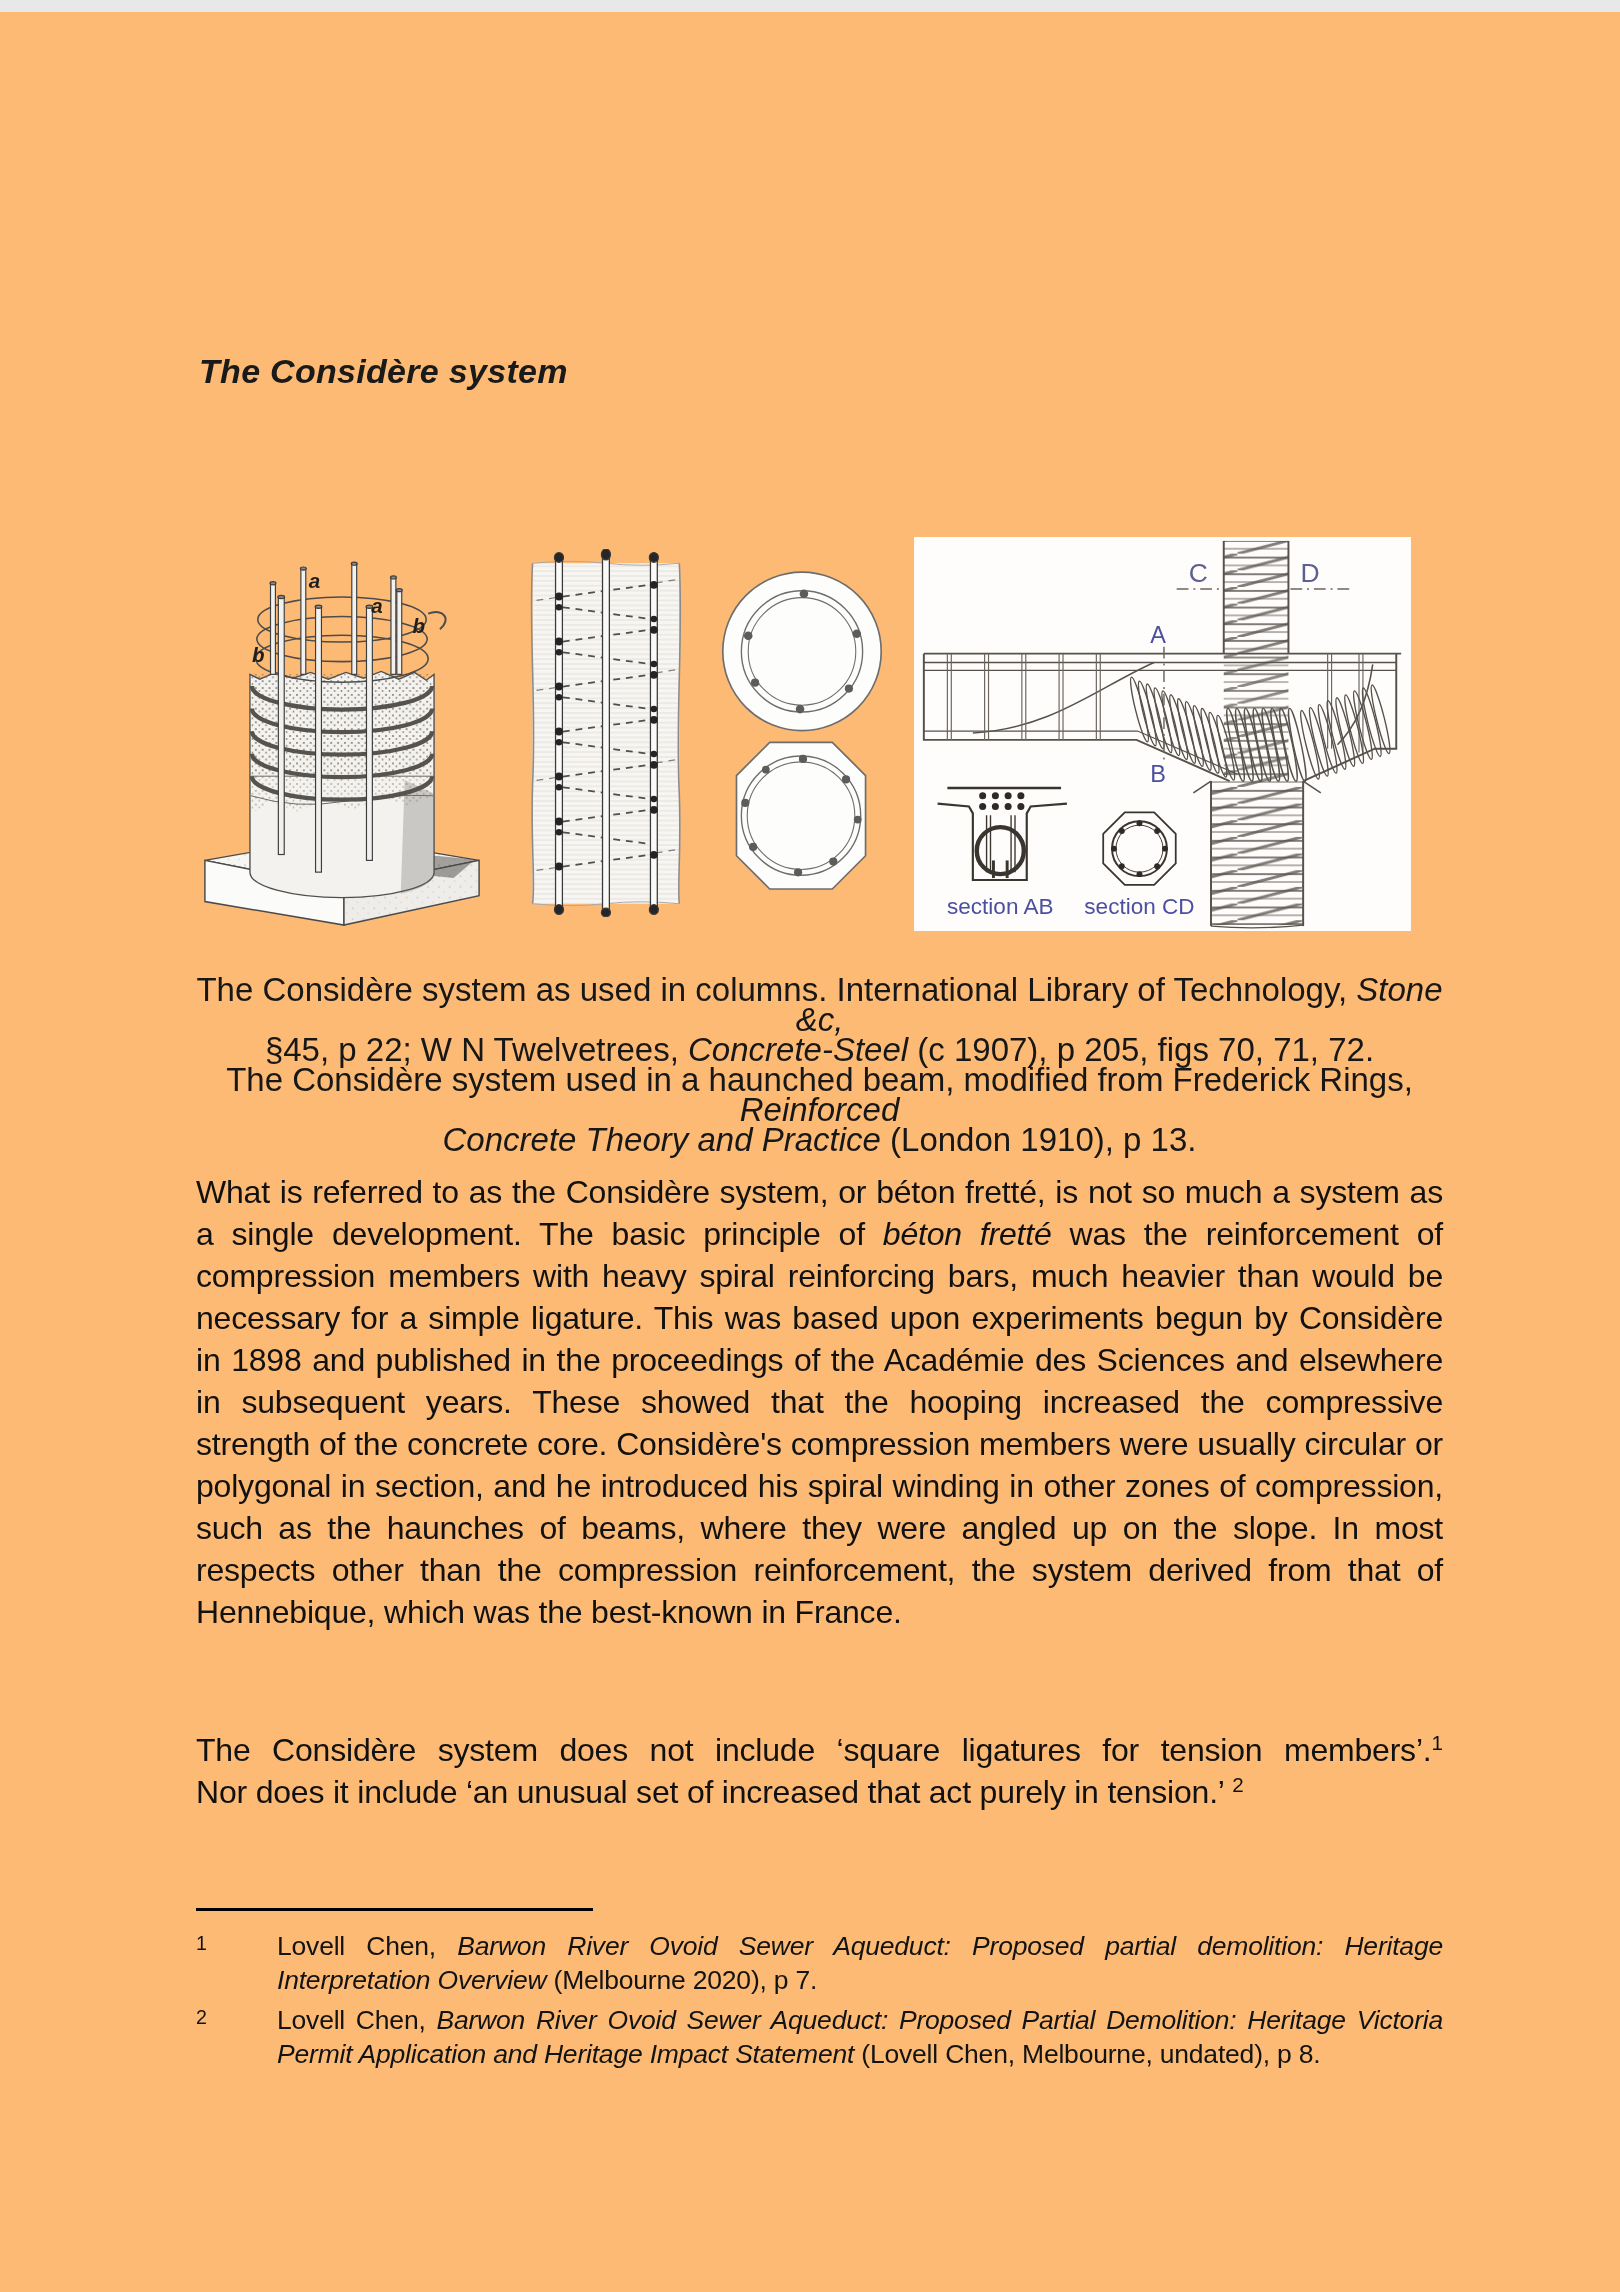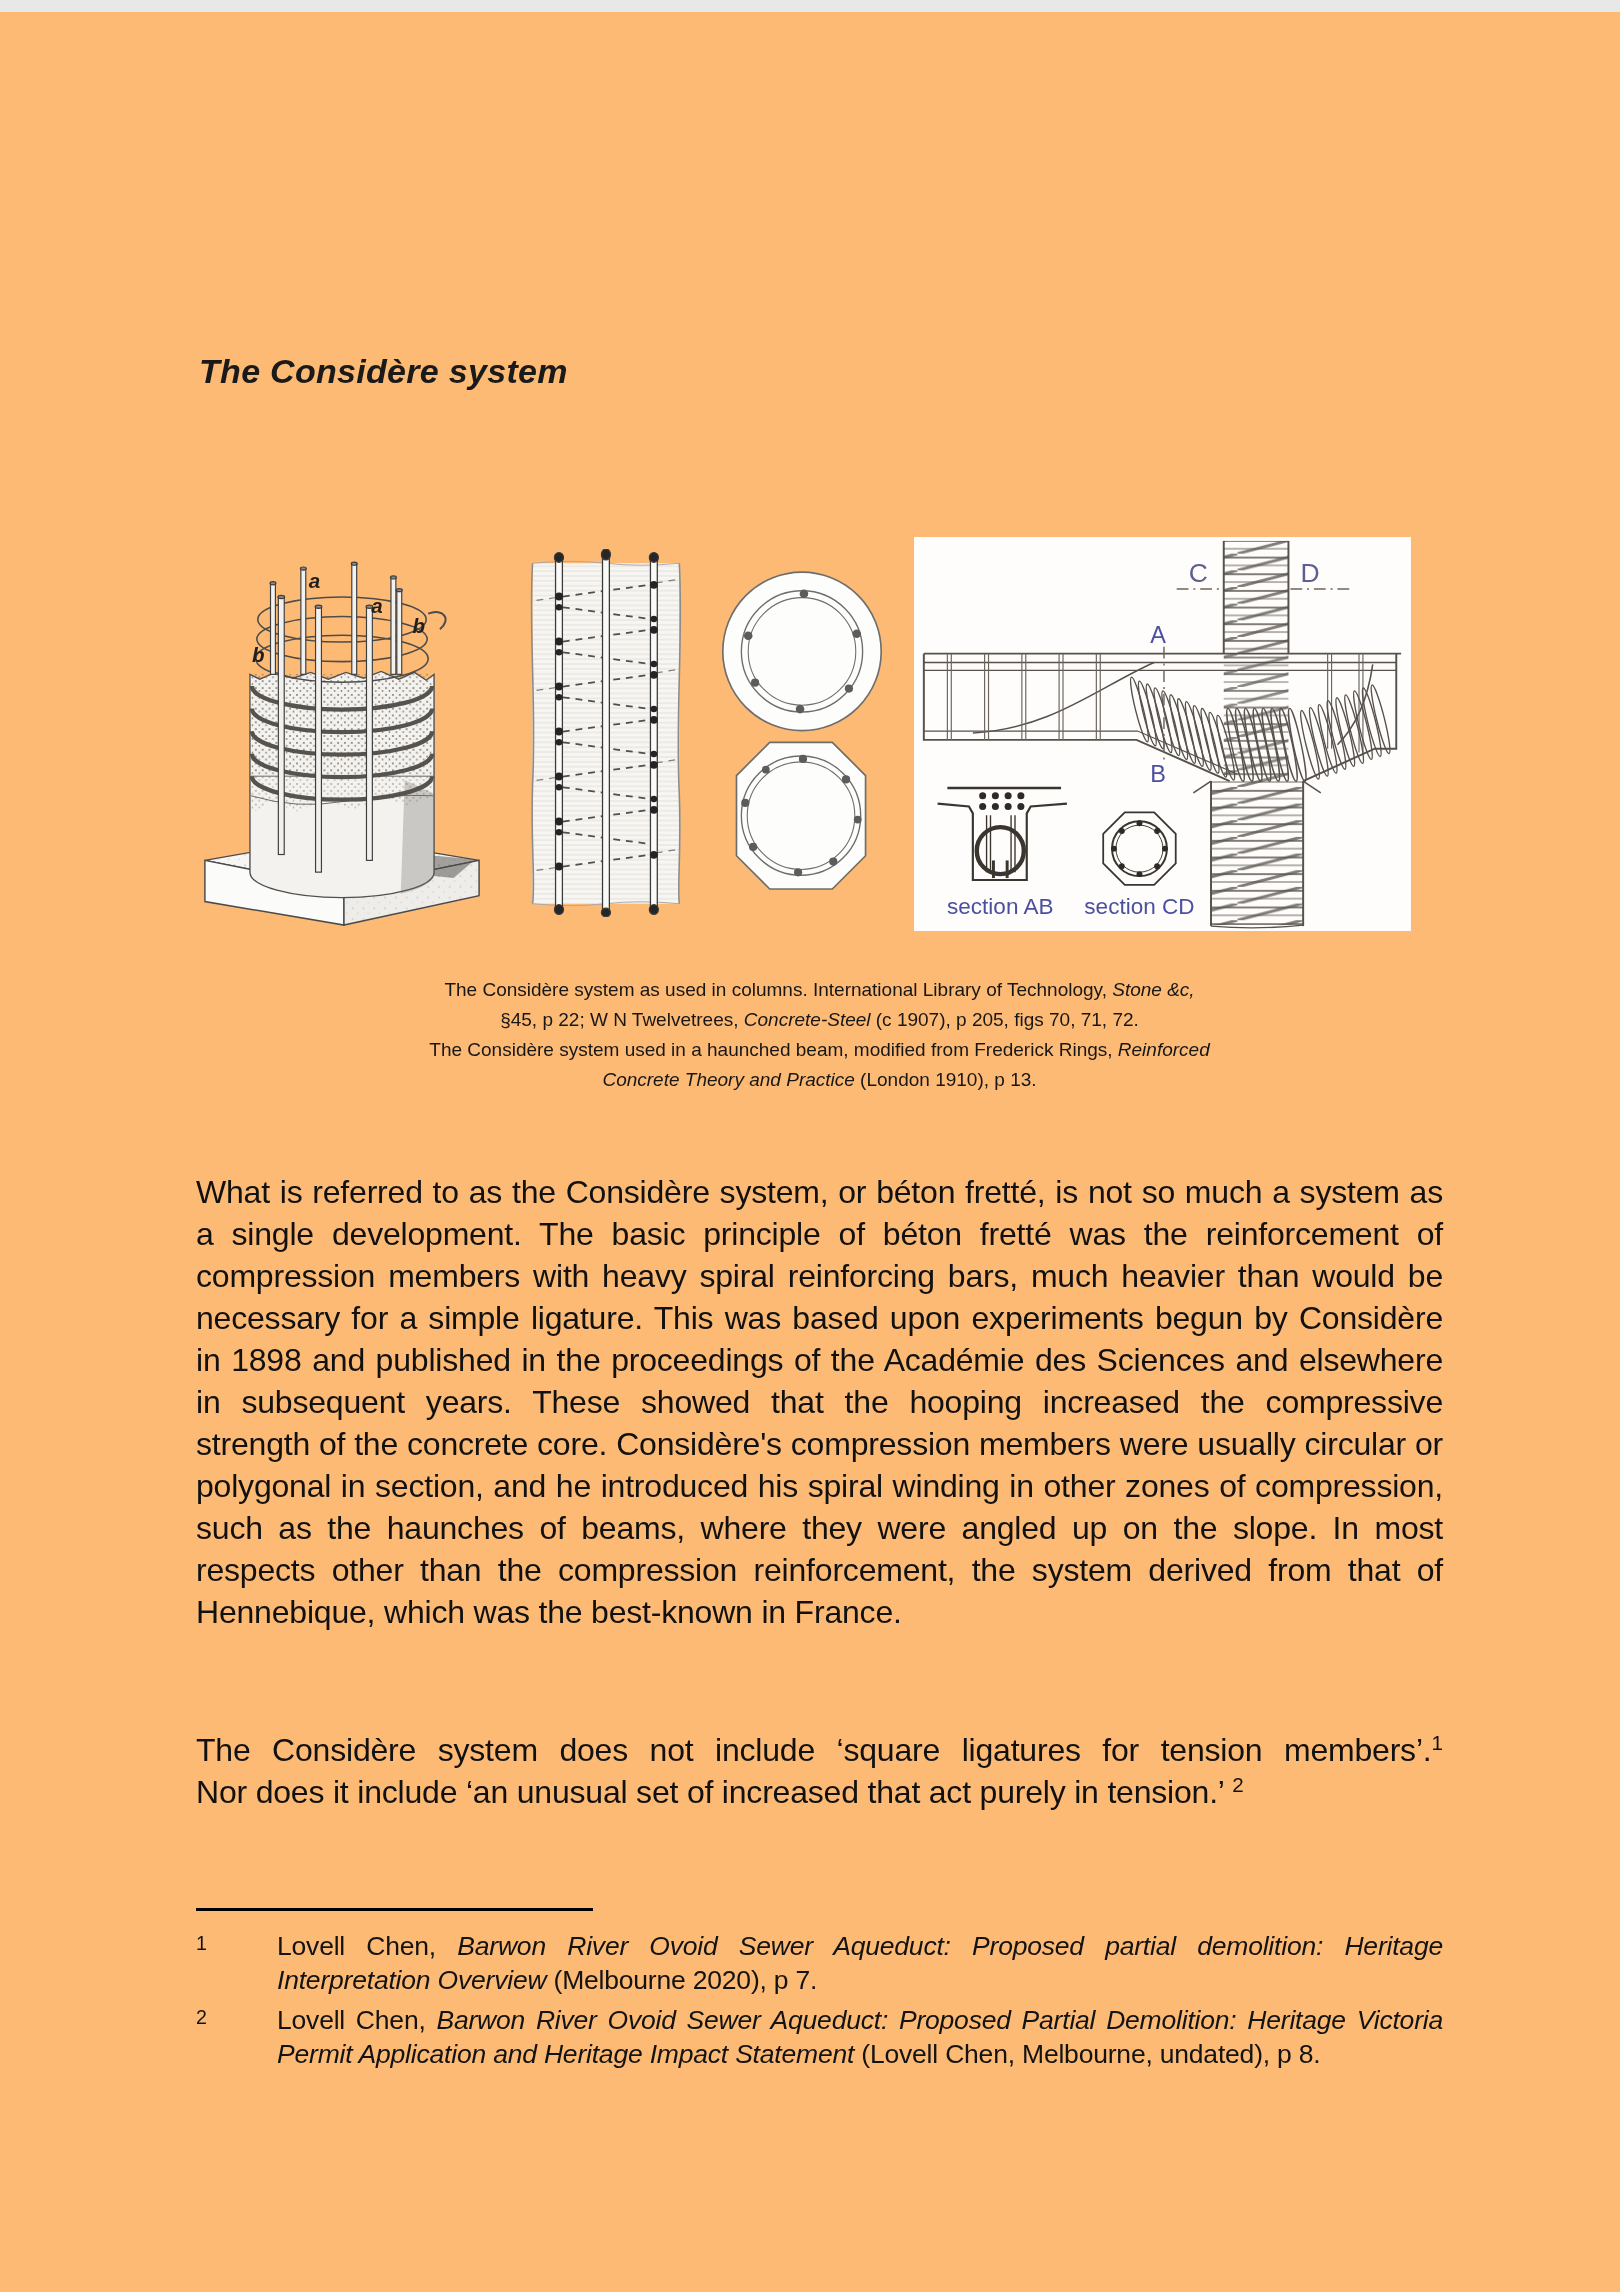--- a/index.html
+++ b/index.html
@@ -8,31 +8,31 @@
     font-family:"Liberation Sans","DejaVu Sans",sans-serif;color:#1a1a1a;
     overflow:hidden;margin:12px auto;
   }
   .title{
     position:absolute;left:199px;top:340px;
     font-size:34px;font-weight:bold;font-style:italic;letter-spacing:0.3px;
   }
   .fig{position:absolute;}
   .caption{
     position:absolute;left:196px;top:963px;width:1247px;
-    text-align:center;font-size:19px;line-height:30px;color:#171717;
+    text-align:center;font-size:33px;line-height:30px;color:#171717;
   }
   .caption .it{font-style:italic;}
   .para{
     position:absolute;left:196px;width:1247px;
     font-size:32px;line-height:42px;letter-spacing:-0.2px;color:#111;
   }
   .p1{top:1159px;text-align:justify;}
   .p2{top:1717px;}
   .p2 .jline{text-align:justify;text-align-last:justify;}
-  .para .it{}
+  .para .it{font-style:italic;}
   sup.fnref{font-size:20.6px;line-height:0;vertical-align:10.8px;letter-spacing:0;}
   .fn-rule{position:absolute;left:196px;top:1896px;width:397px;height:2.9px;background:#000;}
   .footnotes{position:absolute;left:196px;top:1917px;width:1247px;font-size:26.5px;line-height:34px;color:#131313;}
   .footnote{display:flex;margin-bottom:5.9px;}
   .fn-marker{flex:0 0 81px;font-size:19.6px;position:relative;top:-2.9px;}
   .fn-text{flex:1;text-align:justify;letter-spacing:-0.2px;}
   .fn-text .it{font-style:italic;}
   svg text{font-family:"Liberation Sans","DejaVu Sans",sans-serif;}
   svg .serifit{font-family:"Liberation Serif","DejaVu Serif",serif;font-style:italic;font-weight:bold;}
 </style>

